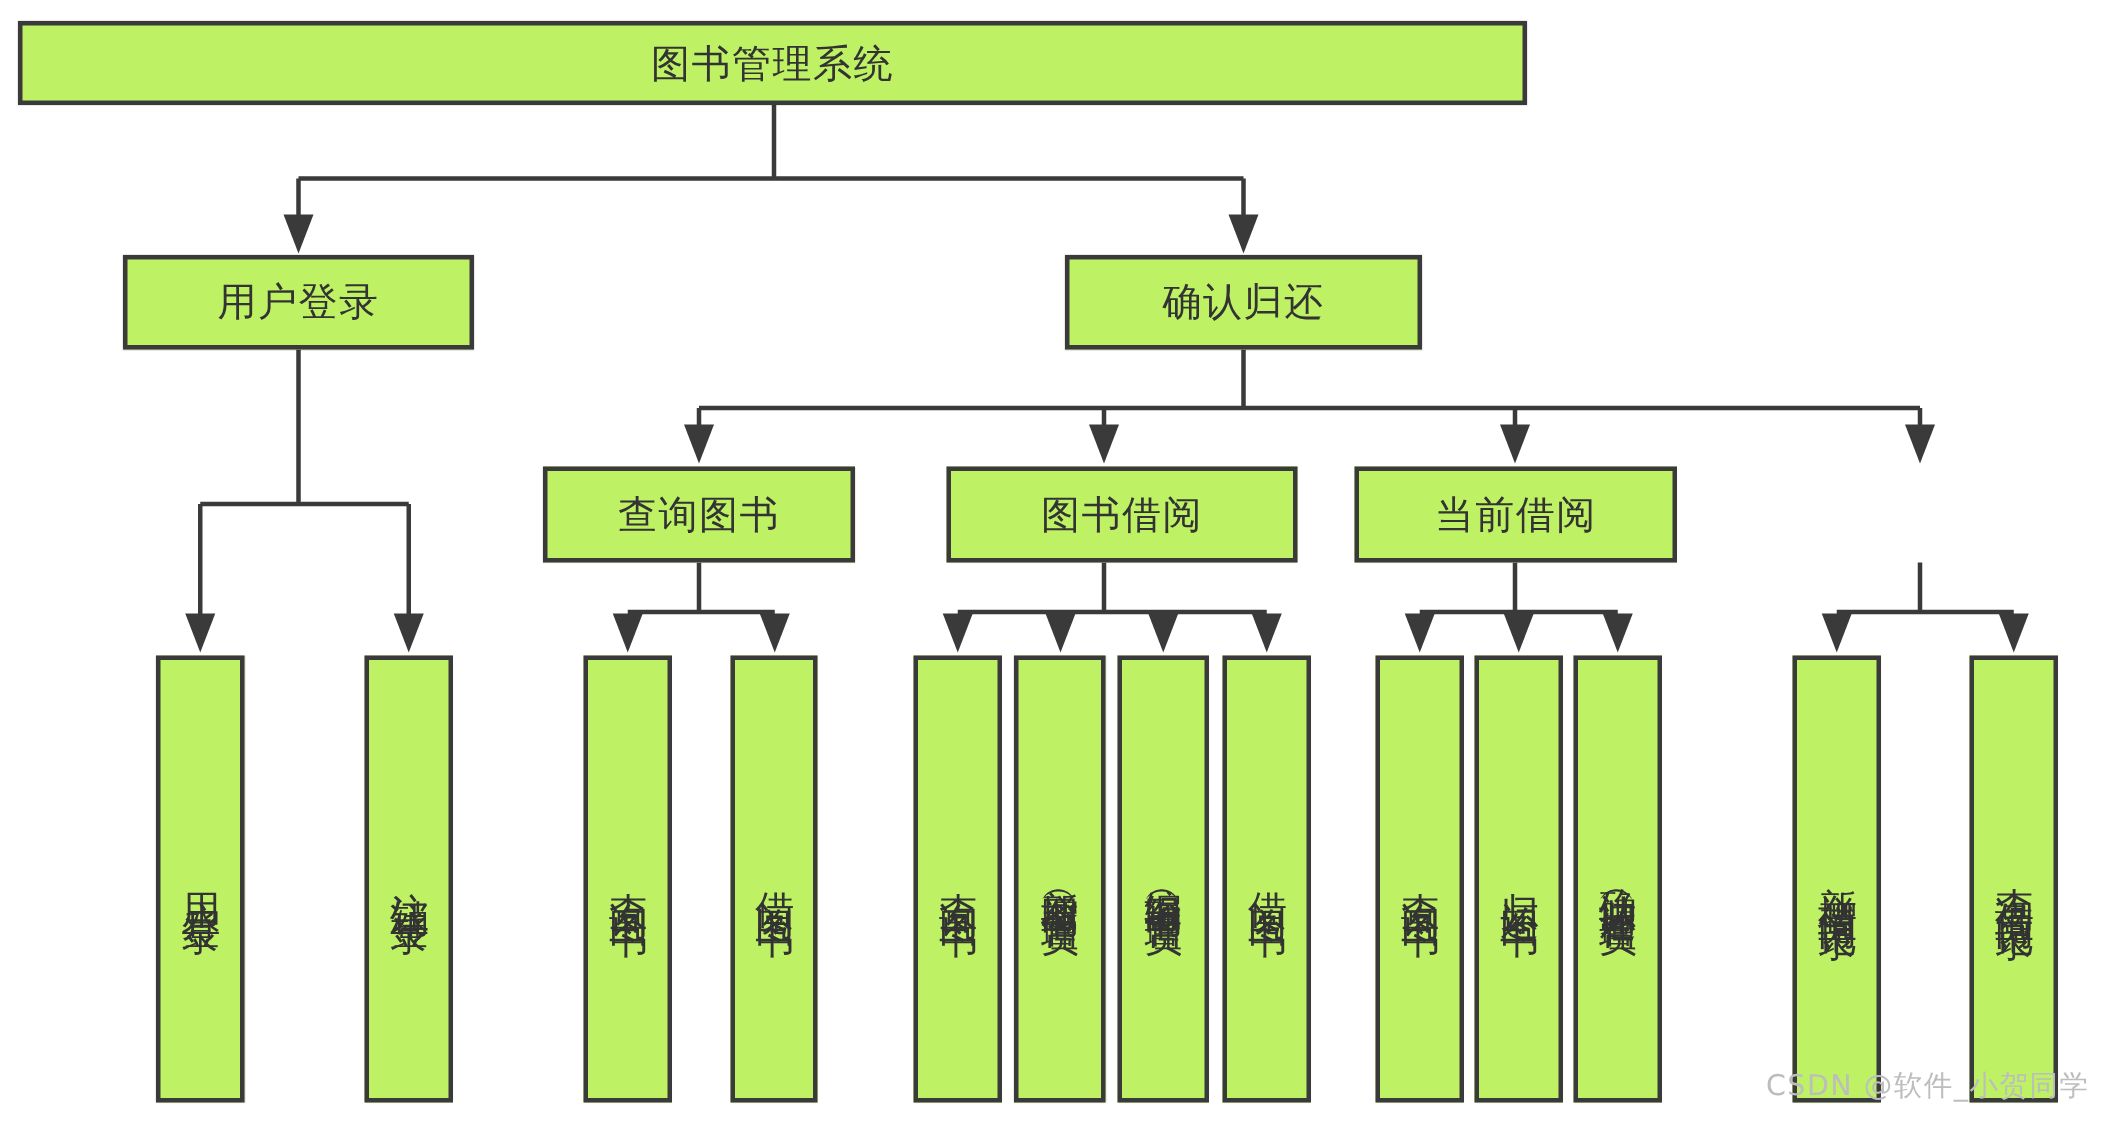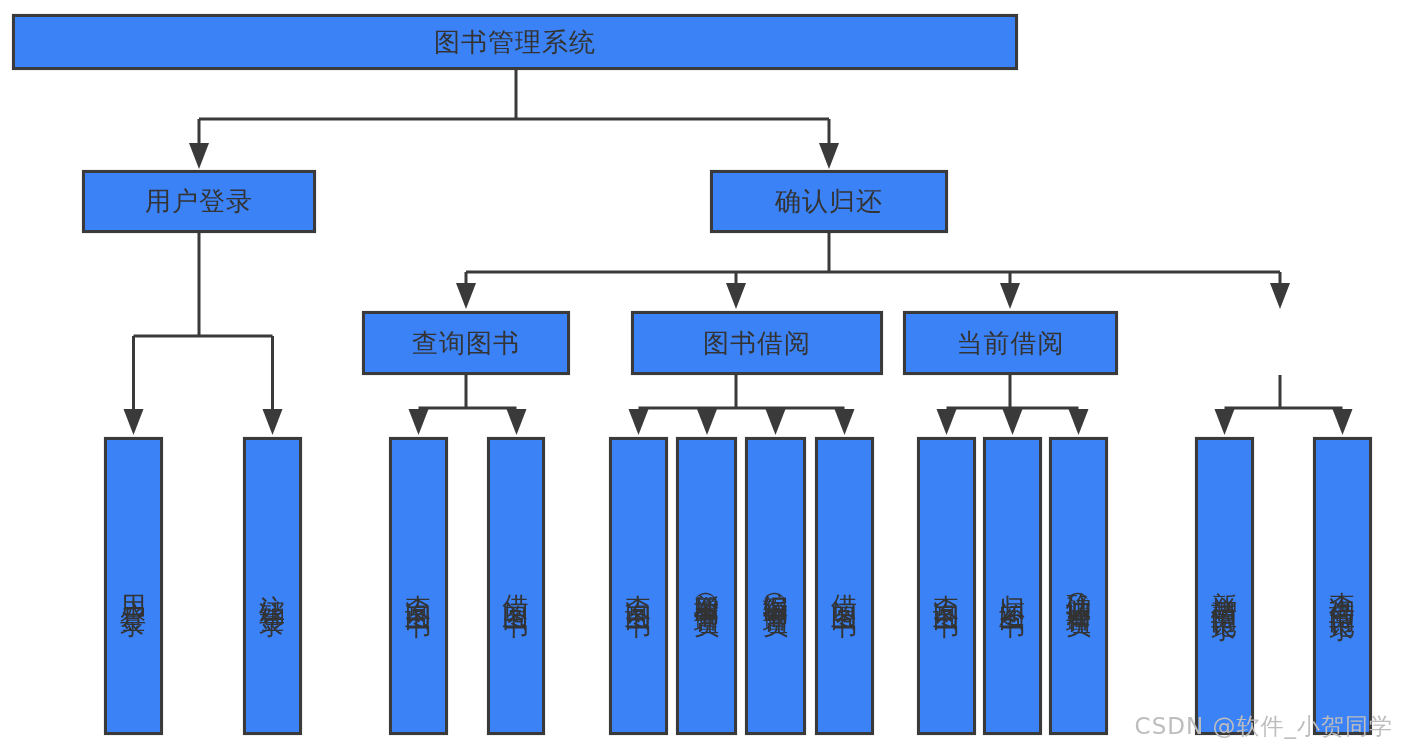--- a/index.html
+++ b/index.html
@@ -32,41 +32,41 @@
     fill: none;
   }
   svg.connectors polygon {
     fill: var(--line);
     stroke: none;
   }
   .node {
     position: absolute;
     box-sizing: border-box;
     border: 3px solid var(--line);
-    background: #3b82f6;
+    background: #bef264;
     display: flex;
     align-items: center;
     justify-content: center;
     color: var(--text);
     font-size: 26px;
     letter-spacing: 1px;
     box-shadow: 0 0 1px rgba(0,0,0,0.35);
   }
   .node .vtext {
     writing-mode: vertical-rl;
     text-orientation: mixed;
     letter-spacing: 6px;
     line-height: 1;
     white-space: nowrap;
   }
   .watermark {
     position: absolute;
     right: 12px;
     top: 711px;
-    font-size: 23px;
+    font-size: 19px;
     letter-spacing: 1px;
     color: var(--watermark);
     z-index: 10;
     white-space: nowrap;
   }
 </style>
 </head>
 <body>
 
 <div class="canvas">
@@ -115,21 +115,21 @@
   <div class="node" style="left:82px; top:170px; width:234px; height:63px;">
     <span>用户登录</span>
   </div>
   <div class="node" style="left:710px; top:170px; width:238px; height:63px;">
     <span>确认归还</span>
   </div>
 
   <div class="node" style="left:362px; top:311px; width:208px; height:64px;">
     <span>查询图书</span>
   </div>
-  <div class="node" style="left:631px; top:311px; width:252px; height:64px;">
+  <div class="node" style="left:631px; top:311px; width:234px; height:64px;">
     <span>图书借阅</span>
   </div>
   <div class="node" style="left:903px; top:311px; width:215px; height:64px;">
     <span>当前借阅</span>
   </div>
 
   <div class="node" style="left:104px; top:437px; width:59px; height:298px;">
     <span class="vtext">用户登录</span>
   </div>
   <div class="node" style="left:243px; top:437px; width:59px; height:298px;">

